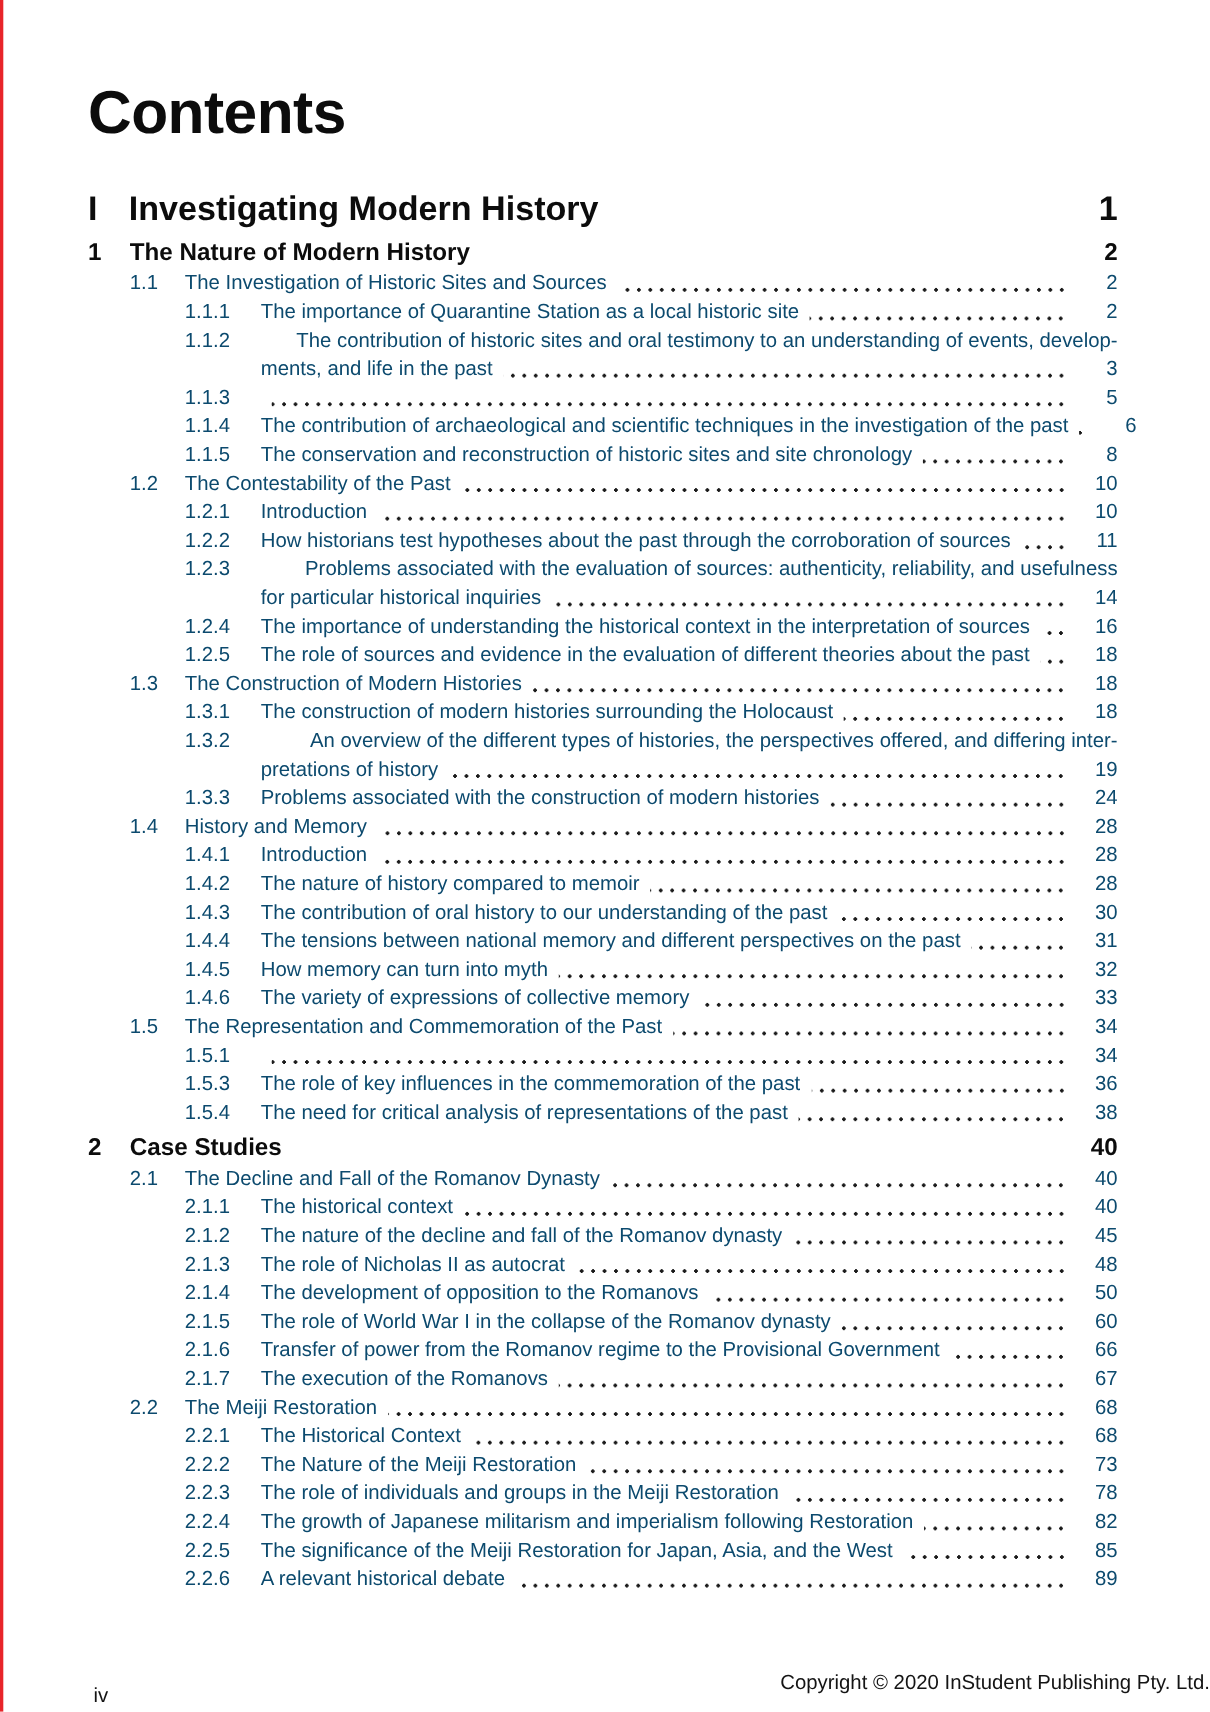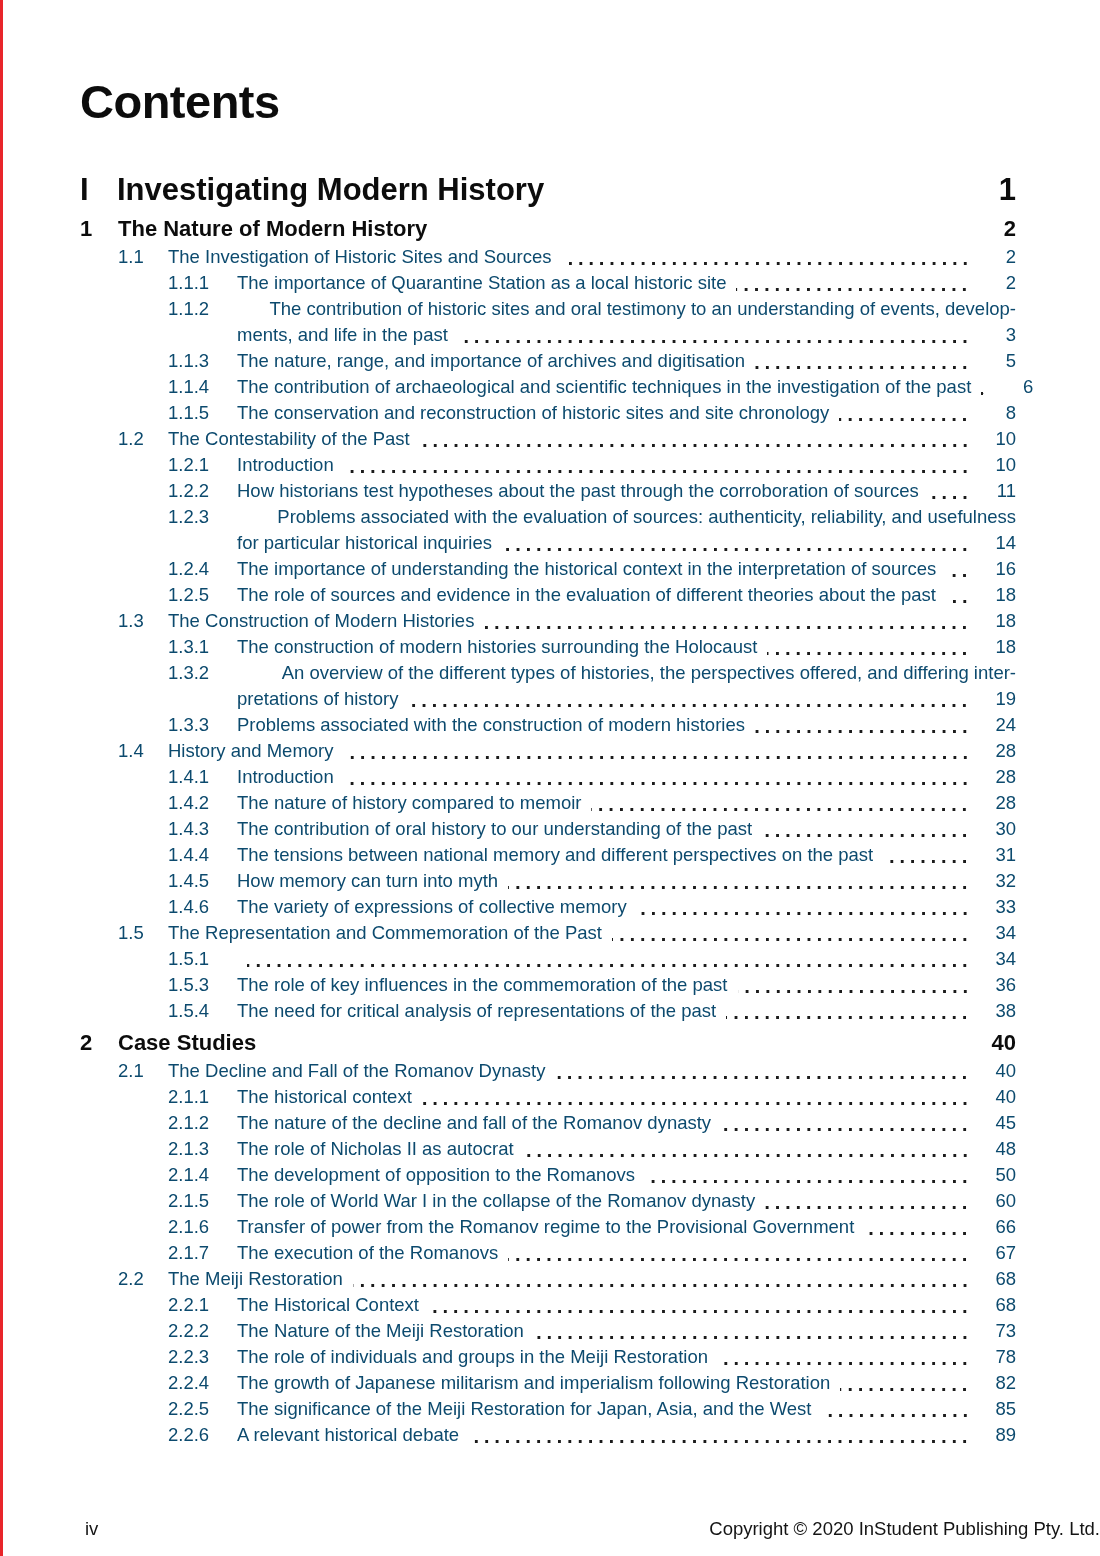--- a/index.html
+++ b/index.html
@@ -11,21 +11,21 @@
     overflow: hidden;
   }
   .edge-bar {
     position: absolute; left: 0; top: 0;
     width: 3px; height: 1556px;
   }
   .content {
     position: absolute; left: 80px; right: 84px; top: 0;
   }
   .doc-title {
-    font-size: 47px; line-height: 56px; font-weight: 700;
+    font-size: 55px; line-height: 56px; font-weight: 700;
     margin: 74px 0 0 0; letter-spacing: -0.5px; color: #0c0c0c;
   }
   .toc { margin-top: 40px; }
   .row {
     display: flex; align-items: baseline;
     font-size: 18.5px; line-height: 26px; color: #0c4a6e;
   }
   .row-part {
     font-size: 31px; line-height: 40px; font-weight: 700; color: #0c0c0c;
   }
@@ -49,21 +49,21 @@
     background-image: radial-gradient(circle, #1b1b1b 1.4px, rgba(0,0,0,0) 1.8px);
     background-size: 10.4px 7px;
     background-position: right bottom 3px;
     background-repeat: repeat-x;
   }
   .pg { flex: 0 0 auto; min-width: 34px; text-align: right; }
   .footer {
     position: absolute; left: 0; right: 0; bottom: 14px;
     height: 26px; font-size: 18.5px; line-height: 26px; color: #141414;
   }
-  .footer-pagenum { position: absolute; left: 85px; top: 0; }
+  .footer-pagenum { position: absolute; left: 85px; top: 12px; }
   .footer-copy { text-align: right; padding-left: 24px; }
 </style>
 </head>
 <body>
 
 <div class="edge-bar" style="background: rgb(232, 37, 42);"></div>
 
 <div class="content">
   <h1 class="doc-title">Contents</h1>
   <div class="toc">
@@ -95,21 +95,20 @@
         <span class="num">1.1.2</span>
         <span class="ttl">The contribution of historic sites and oral testimony to an understanding of events, develop-</span>
       </div>
       <div class="row row-cont row-subsection">
         <span class="ttl">ments, and life in the past</span>
         <span class="leader"></span>
         <span class="pg">3</span>
       </div>
       <div class="row row-subsection">
         <span class="num">1.1.3</span>
-        <span class="ttl">The nature, range, and importance of archives and digitisation</span>
         <span class="leader"></span>
         <span class="pg">5</span>
       </div>
       <div class="row row-subsection">
         <span class="num">1.1.4</span>
         <span class="ttl">The contribution of archaeological and scientific techniques in the investigation of the past</span>
         <span class="leader"></span>
         <span class="pg">6</span>
       </div>
       <div class="row row-subsection">

